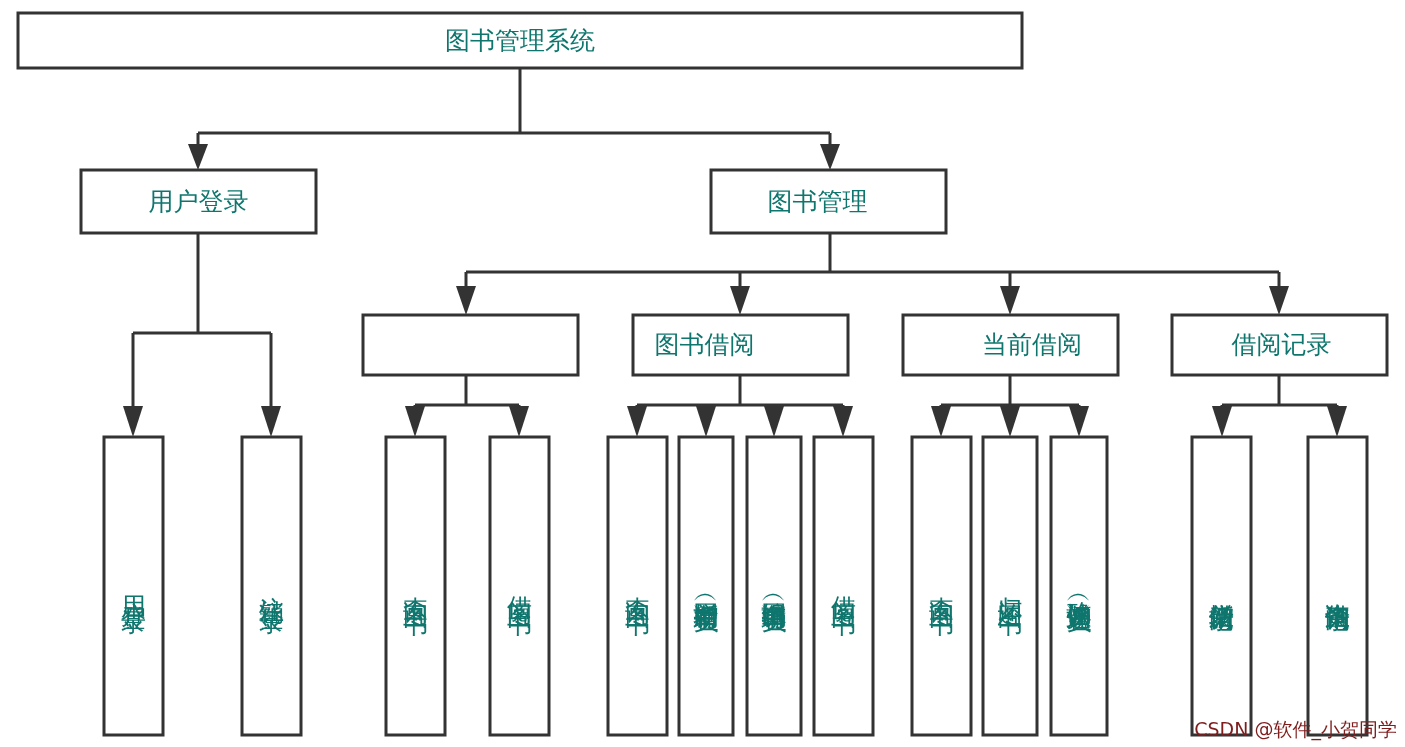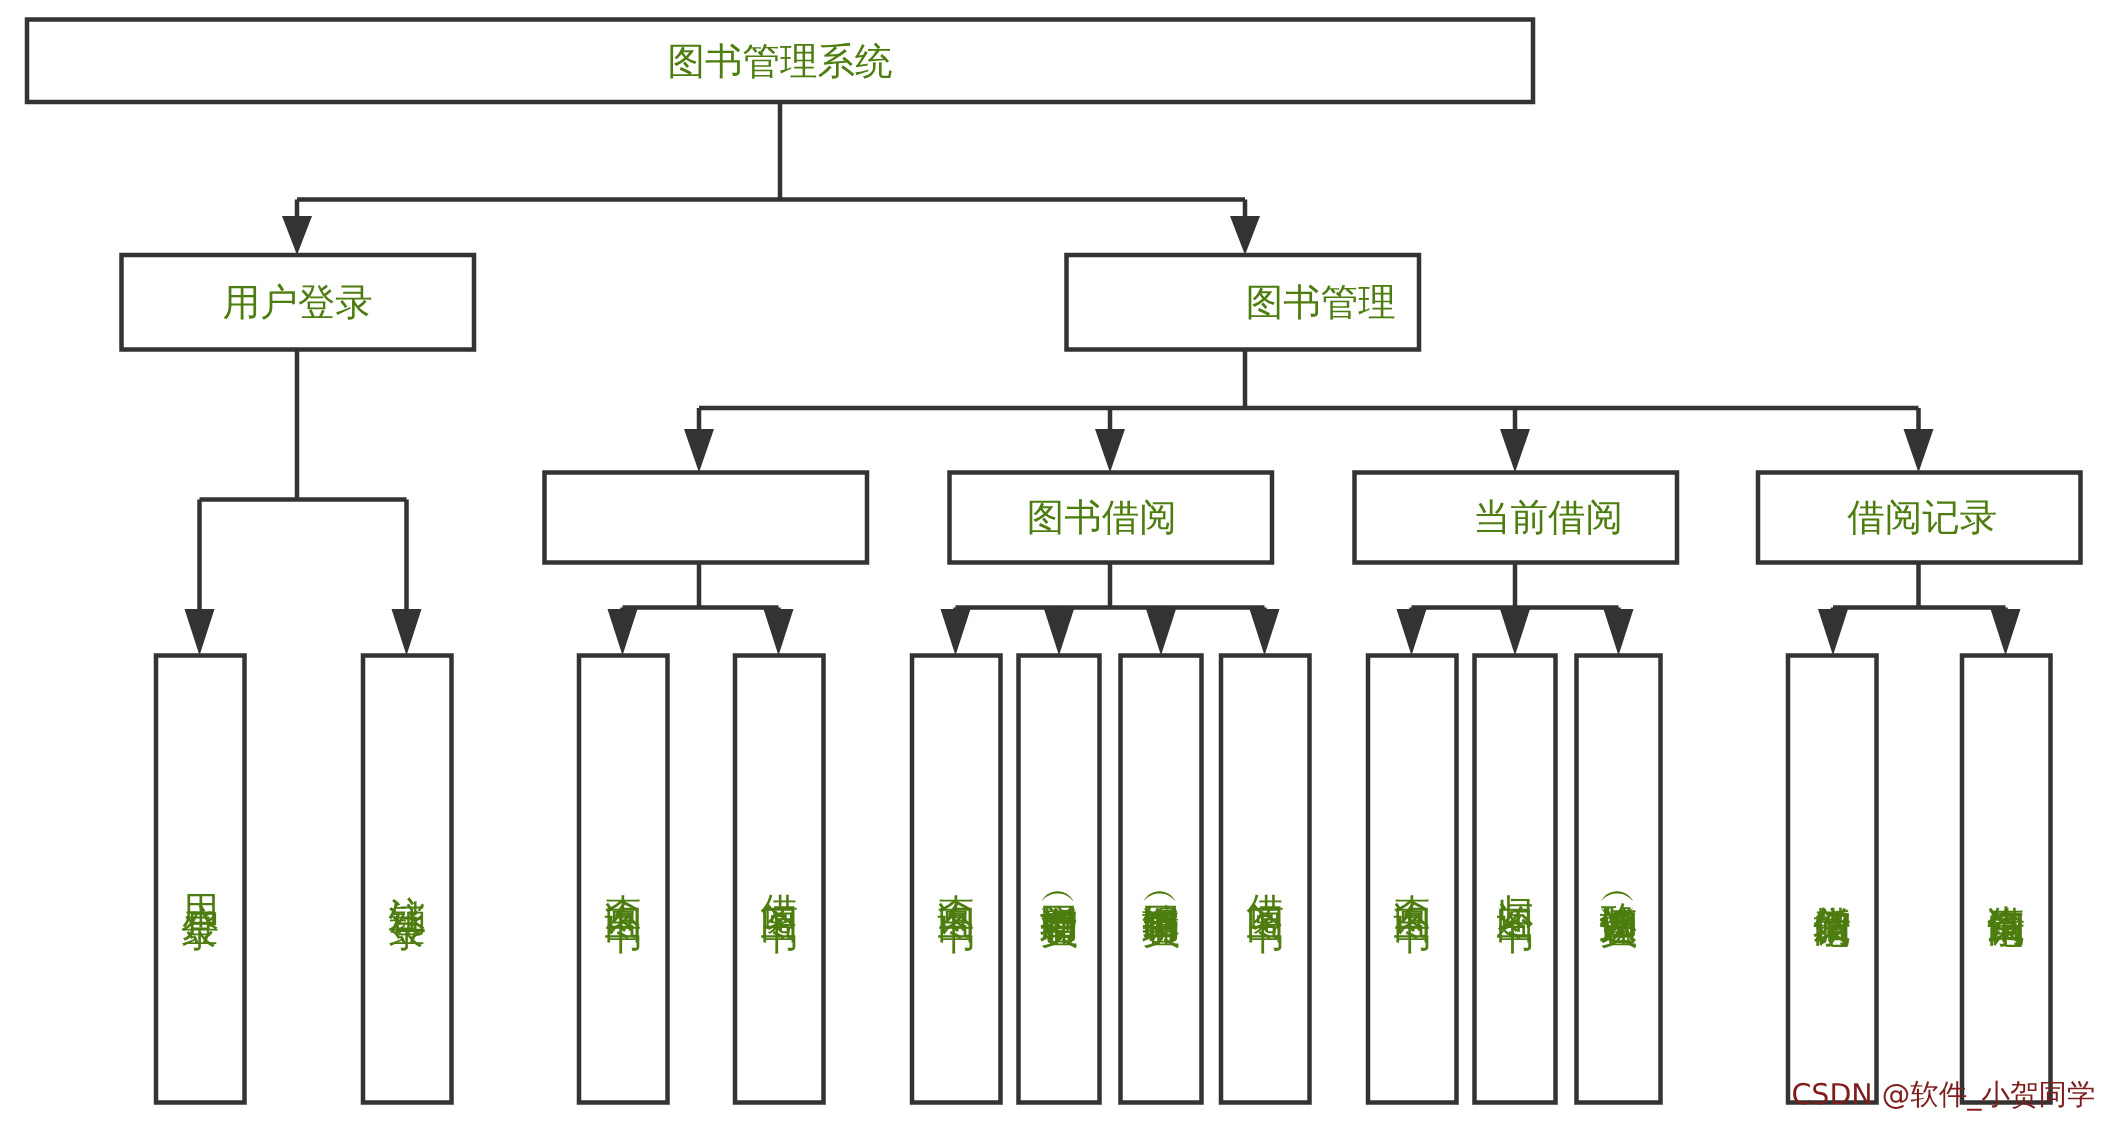--- a/index.html
+++ b/index.html
@@ -39,21 +39,21 @@
   }
   .arrow-head {
     fill: #333333;
     stroke: none;
   }
   .node-label {
     position: absolute;
     display: flex;
     align-items: center;
     justify-content: center;
-    color: #4d7c0f;
+    color: #0f766e;
     text-align: right;
     pointer-events: none;
     box-sizing: border-box;
   }
   .node-label.horiz {
     font-size: 25px;
     line-height: 1.1;
     letter-spacing: 0px;
   }
   .node-label.vert {
@@ -196,23 +196,23 @@
     <rect class="node-box" x="1051" y="437" width="56" height="298"></rect>
 
     <rect class="node-box" x="1192" y="437" width="59" height="298"></rect>
     <rect class="node-box" x="1308" y="437" width="59" height="298"></rect>
 
   </svg>
 
   <div class="node-label horiz" style="left:18px; top:13px; width:1004px; height:55px;">图书管理系统</div>
 
   <div class="node-label horiz" style="left:81px; top:170px; width:235px; height:63px;">用户登录</div>
-  <div class="node-label horiz" style="left:752px; top:170px; width:257px; height:63px;">图书管理</div>
-
-  <div class="node-label horiz" style="left:627px; top:315px; width:215px; height:60px;">图书借阅</div>
+  <div class="node-label horiz" style="left:689px; top:170px; width:257px; height:63px;">图书管理</div>
+
+  <div class="node-label horiz" style="left:597px; top:315px; width:215px; height:60px;">图书借阅</div>
   <div class="node-label horiz" style="left:903px; top:315px; width:258px; height:60px;">当前借阅</div>
   <div class="node-label horiz" style="left:1172px; top:315px; width:219px; height:60px;">借阅记录</div>
 
   <div class="node-label vert" style="left:104px; top:437px; width:59px; height:298px;">用户登录</div>
   <div class="node-label vert" style="left:242px; top:437px; width:59px; height:298px;">注销登录</div>
 
   <div class="node-label vert" style="left:386px; top:437px; width:59px; height:298px;">查询图书</div>
   <div class="node-label vert" style="left:490px; top:437px; width:59px; height:298px;">借阅图书</div>
 
   <div class="node-label vert" style="left:608px; top:437px; width:59px; height:298px;">查询图书</div>

